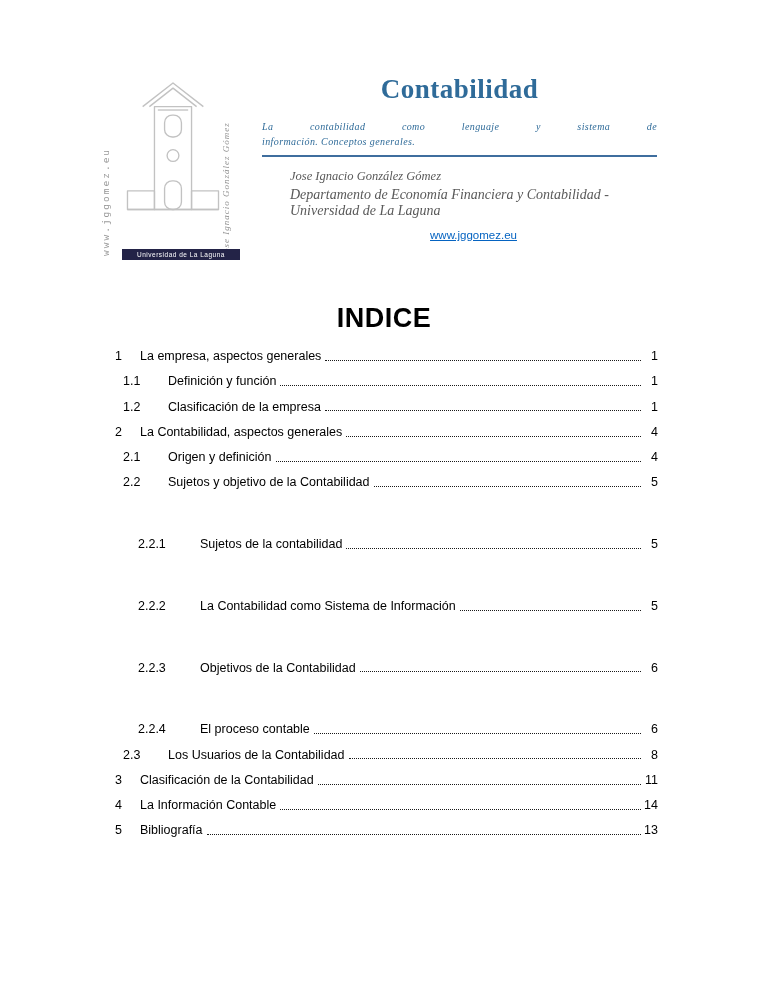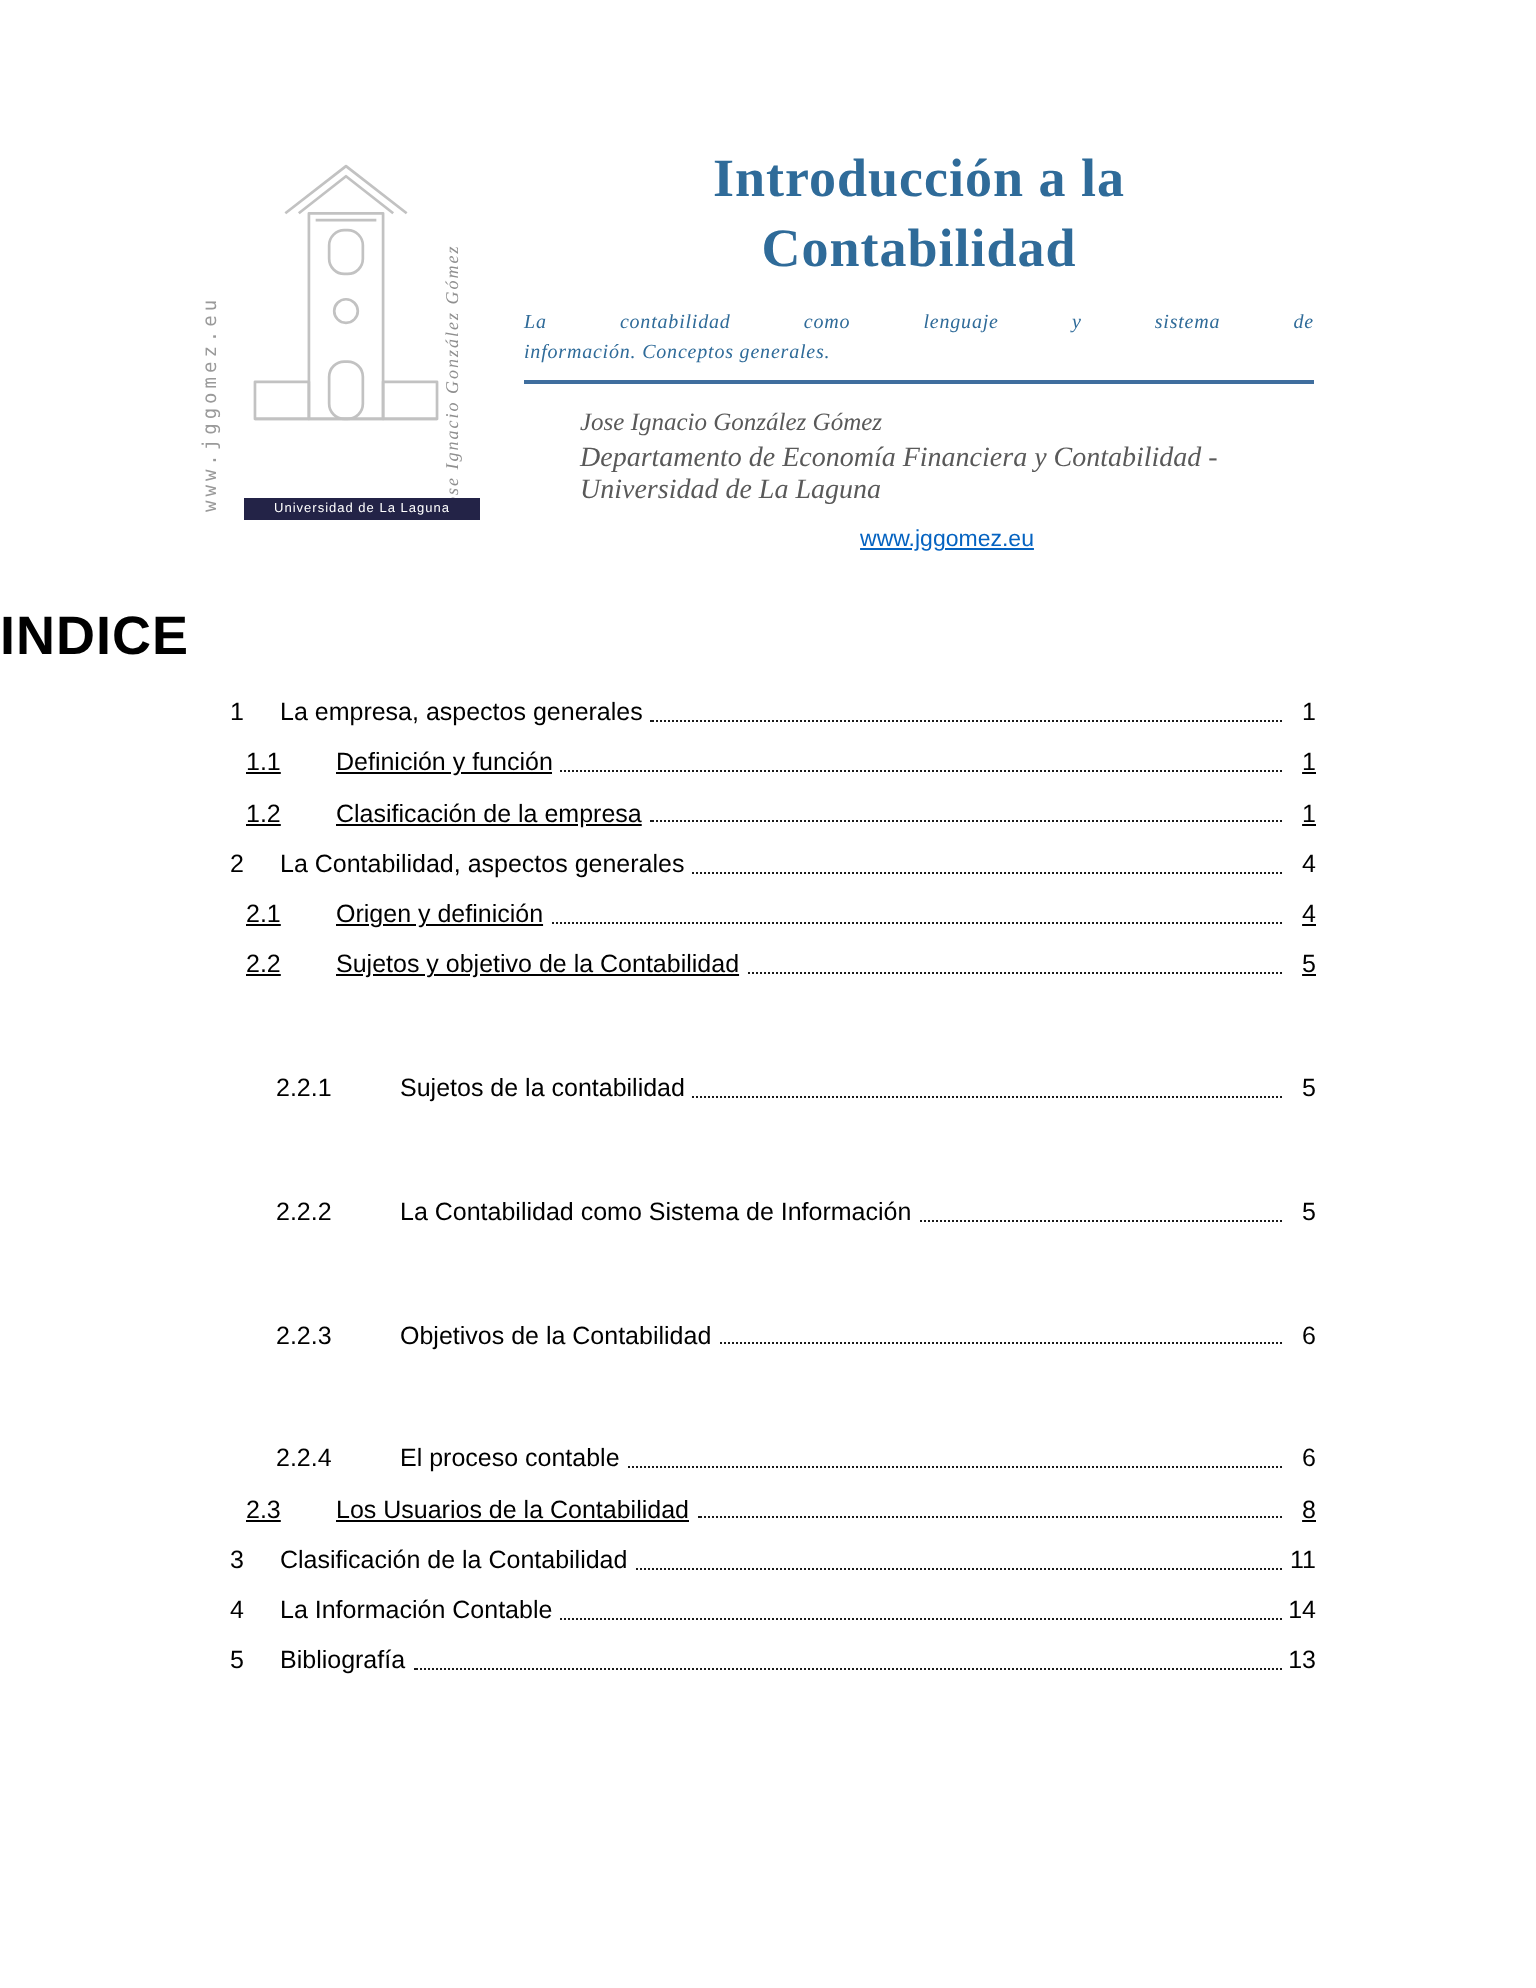--- a/index.html
+++ b/index.html
@@ -35,31 +35,31 @@
   .sub1{text-align:justify;text-align-last:justify;}
   .sub2{text-align:left;}
   .head-rule{margin-top:6px;border-top:2px solid #3f6e9e;width:100%;}
   .author-block{margin-top:12px;padding-left:28px;}
   .author-name{font-family:"Liberation Serif",serif;font-style:italic;font-size:12.5px;color:var(--text-gray);}
   .author-dept{margin-top:3px;font-family:"Liberation Serif",serif;font-style:italic;font-size:14px;color:var(--text-gray);}
   .site-link-row{margin-top:6px;text-align:center;}
   .site-link{font-size:11.5px;color:var(--link-blue);text-decoration:underline;cursor:pointer;}
 
   
-  .indice-heading{position:absolute;left:0;top:303px;width:768px;
+  .indice-heading{position:absolute;left:0;top:303px;width:768px;text-align:center;
     font-size:27px;font-weight:bold;letter-spacing:.5px;color:#000;}
 
   .toc{position:absolute;left:115px;top:350px;width:543px;}
   .toc-row{display:flex;align-items:flex-end;margin-bottom:11.5px;font-size:12.5px;line-height:1.1;white-space:nowrap;}
   .toc-row .num{flex:0 0 auto;}
   .toc-row .lbl{flex:0 1 auto;overflow:hidden;}
   .toc-row .leader{flex:1 1 auto;border-bottom:1.4px dotted #1a1a1a;margin:0 3px 3px 4px;min-width:20px;}
   .toc-row .pg{flex:0 0 auto;min-width:14px;text-align:right;}
   .lvl1 .num{width:25px;}
-  .lvl2{padding-left:8px;text-decoration:underline;}
+  .lvl2{padding-left:8px;}
   .lvl2 .num{width:45px;}
   .lvl3{padding-left:23px;margin-top:48px;}
   .lvl3 .num{width:62px;}
 </style>
 </head>
 <body>
 
 <div class="page">
 
   <div class="logo">
@@ -77,21 +77,20 @@
         <rect x="92" y="138" width="32" height="22"></rect>
         <line x1="52" y1="42" x2="88" y2="42"></line>
       </g>
     </svg>
     <span class="logo-vert-right">Jose Ignacio González Gómez</span>
     <div class="logo-caption">Universidad de La Laguna</div>
   </div>
 
   <div class="head-block">
     <div class="doc-title">
-      <div>Introducción a la</div>
       <div>Contabilidad</div>
     </div>
     <div class="doc-subtitle">
       <div class="sub1">La contabilidad como lenguaje y sistema de</div>
       <div class="sub2">información. Conceptos generales.</div>
     </div>
     <div class="head-rule"></div>
     <div class="author-block">
       <div class="author-name">Jose Ignacio González Gómez</div>
       <div class="author-dept">Departamento de Economía Financiera y Contabilidad - Universidad de La Laguna</div>

